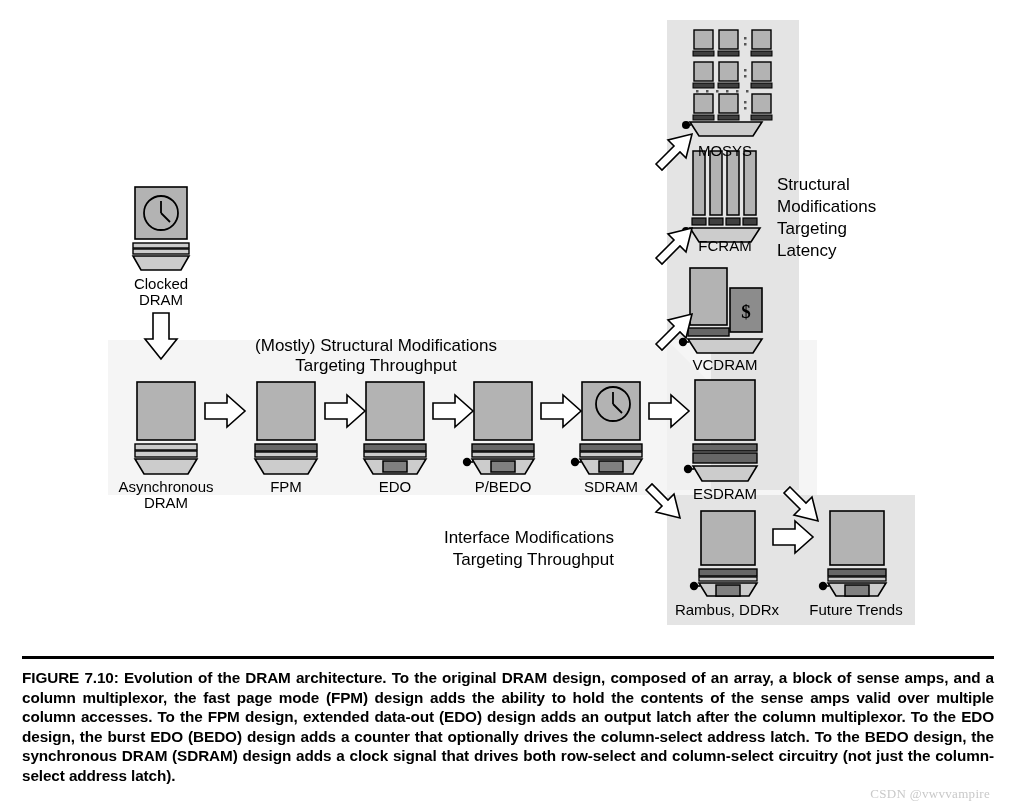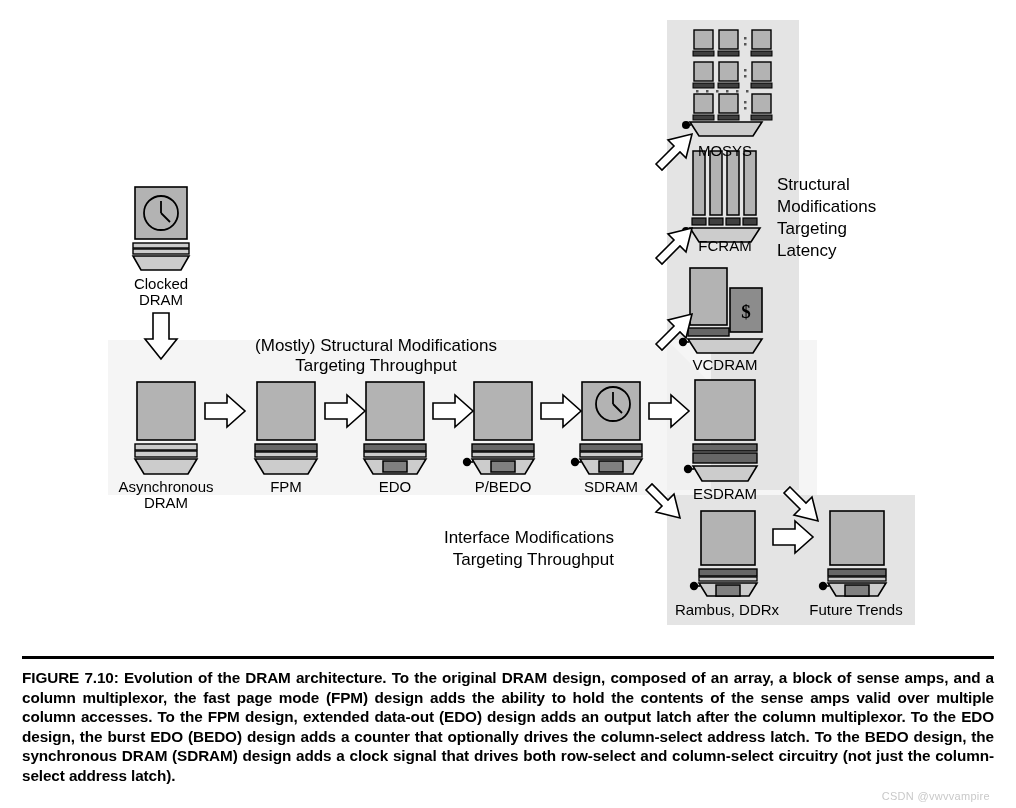--- a/index.html
+++ b/index.html
@@ -60,22 +60,22 @@
     color: #000;
     margin: 0;
   }
   #caption-text .fignum { font-weight: bold; }
   #caption-text .body   { font-weight: bold; }
 
   #watermark {
     position: absolute;
     right: 26px;
     bottom: 6px;
-    font-family: Liberation Sans, sans-serif;
-    font-size: 11px;
+    font-family: Liberation Serif, serif;
+    font-size: 13px;
     color: #c9c9c9;
     letter-spacing: 0.3px;
     white-space: nowrap;
   }
 </style>
 </head>
 <body>
 
 <div id="figure">
 <svg width="1016" height="648" viewBox="0 0 1016 648" xmlns="http://www.w3.org/2000/svg">

